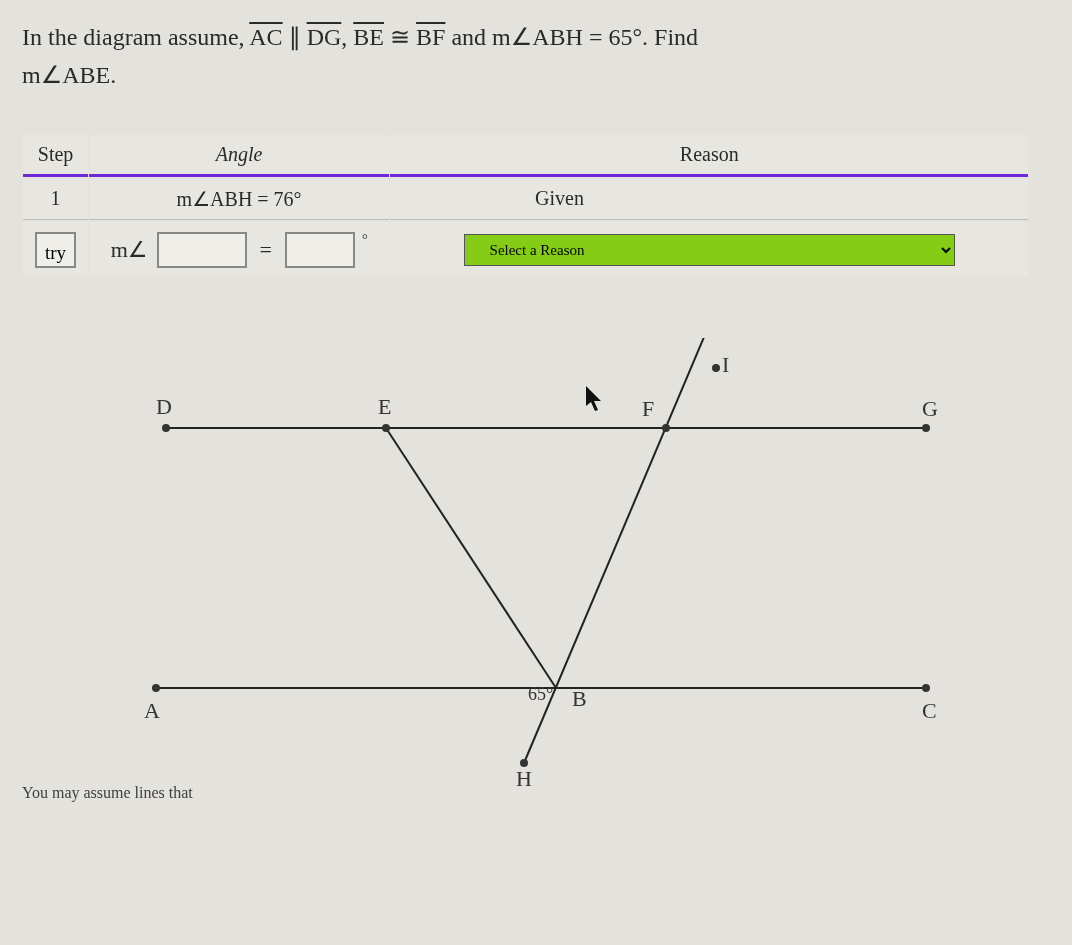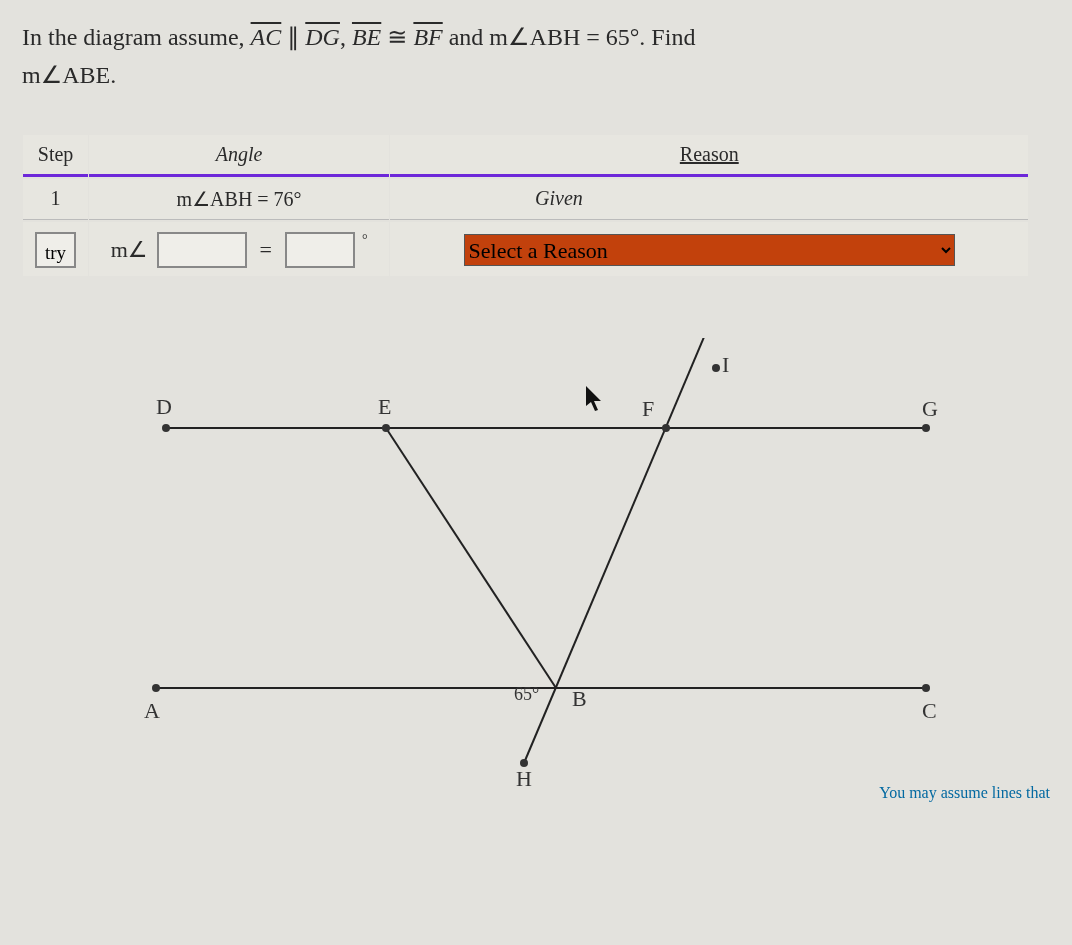--- a/index.html
+++ b/index.html
@@ -11,43 +11,43 @@
     color: #2a2a2a;
     width: 1072px;
     height: 945px;
     overflow: hidden;
   }
   .problem {
     font-size: 24px;
     line-height: 1.6;
     margin-bottom: 38px;
   }
-  .overline { text-decoration: overline; font-style: italic; }
+  .overline { text-decoration: overline; }
   .angle-glyph { font-family: serif; }
 
   .proof-table {
     width: 98%;
     border-collapse: separate;
     border-spacing: 1px 2px;
     margin-bottom: 60px;
   }
   .proof-table th, .proof-table td {
     padding: 8px 12px;
     font-size: 20px;
     background: #e7e6e0;
     text-align: center;
   }
   .proof-table th {
     font-weight: normal;
     border-bottom: 3px solid #6d28d9;
   }
   .r1 td { border-bottom: 1px solid #bbb; }
-  .r1 .reason-cell { text-align: left; padding-left: 145px; font-style: italic; }
+  .r1 .reason-cell { text-align: left; padding-left: 145px; }
   .angle-col { width: 300px; font-style: italic; }
-  .reason-col { width: auto; text-decoration: underline; }
+  .reason-col { width: auto; }
   .step-col { width: 60px; }
 
   .try-btn, .angle-input, .value-input {
     display: inline-block;
     border: 2px solid #888;
     background: #efeee9;
     padding: 8px 8px;
     font-size: 19px;
     height: 36px;
     vertical-align: middle;
@@ -58,47 +58,47 @@
   .value-input { width: 70px; }
   .deg-sym { vertical-align: 10px; font-size: 14px; margin-left: 2px;}
   .input-row td { padding-top: 10px; }
   .angle-entry { text-align: left; white-space: nowrap; }
   .angle-entry .m-prefix { font-size: 22px; margin-right: 4px; vertical-align: middle;}
   .equals { font-size: 22px; margin: 0 8px; vertical-align: middle;}
 
   .reason-select {
     width: 80%;
     height: 32px;
-    font-size: 22px;
+    font-size: 15px;
     border: 1px solid #555;
-    background: #c2410c;
+    background: #84cc16;
     font-family: inherit;
-    padding: 2px 0;
+    padding: 2px 21px;
   }
   .reason-entry { text-align: left; }
 
   .diagram {
     position: relative;
     width: 900px;
     height: 440px;
     margin: 20px auto 0 auto;
   }
   .diagram svg { position: absolute; top:0; left:0; }
   .pt-label {
     position: absolute;
     font-size: 22px;
     font-family: Georgia, serif;
     color: #333;
   }
   .dot { fill: #333; }
   .footer-text {
     font-size: 16px;
-    color: #0369a1;
+    color: #404040;
     margin-top: 6px;
-    text-align: right;
+    text-align: left;
   }
 </style>
 </head>
 <body>
 
 <div class="problem">
   <span>In the diagram assume, </span><span class="overline">AC</span><span> ∥ </span><span class="overline">DG</span><span>, </span><span class="overline">BE</span><span> ≅ </span><span class="overline">BF</span><span> and m</span><span class="angle-glyph">∠ABH</span><span> = 65°. Find</span><br>
   <span>m</span><span class="angle-glyph">∠ABE</span><span>.</span>
 </div>
 
@@ -161,16 +161,16 @@
 
   <div class="pt-label" style="left:58px; top:360px;">A</div>
   <div class="pt-label" style="left:486px; top:348px;">B</div>
   <div class="pt-label" style="left:836px; top:360px;">C</div>
   <div class="pt-label" style="left:70px;  top:56px;">D</div>
   <div class="pt-label" style="left:292px; top:56px;">E</div>
   <div class="pt-label" style="left:556px; top:58px;">F</div>
   <div class="pt-label" style="left:836px; top:58px;">G</div>
   <div class="pt-label" style="left:430px; top:428px;">H</div>
   <div class="pt-label" style="left:636px; top:14px;">I</div>
-  <div class="pt-label" style="left:428px; top:346px; font-size:18px;">65°</div>
+  <div class="pt-label" style="left:442px; top:346px; font-size:18px;">65°</div>
 </div>
 
 <div class="footer-text">You may assume lines that</div>
 
 </body></html>

